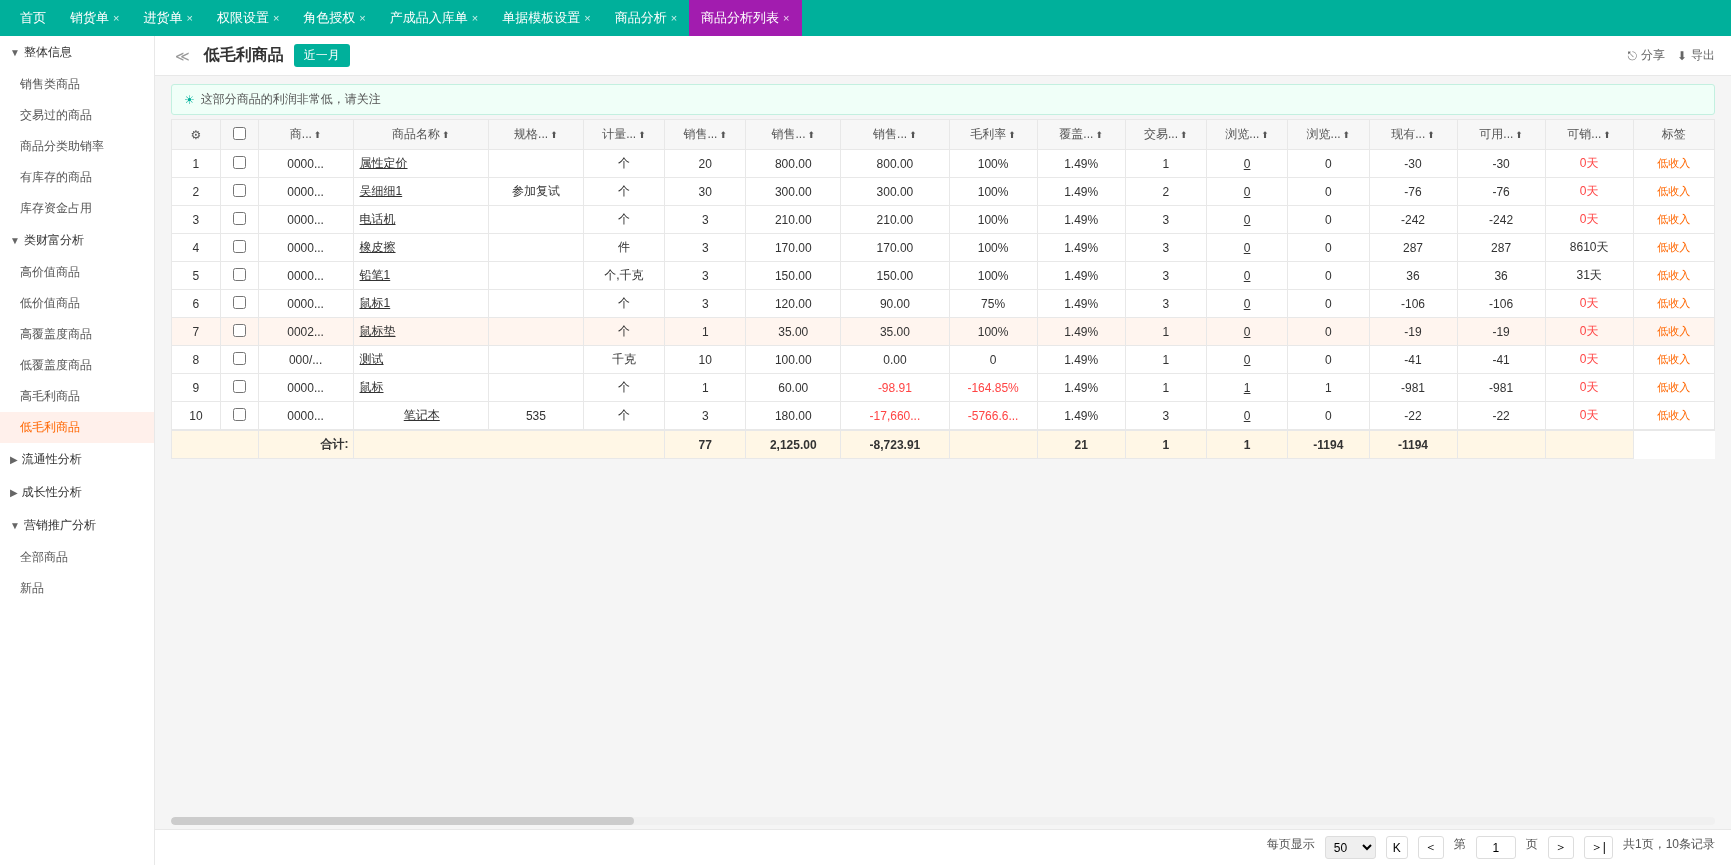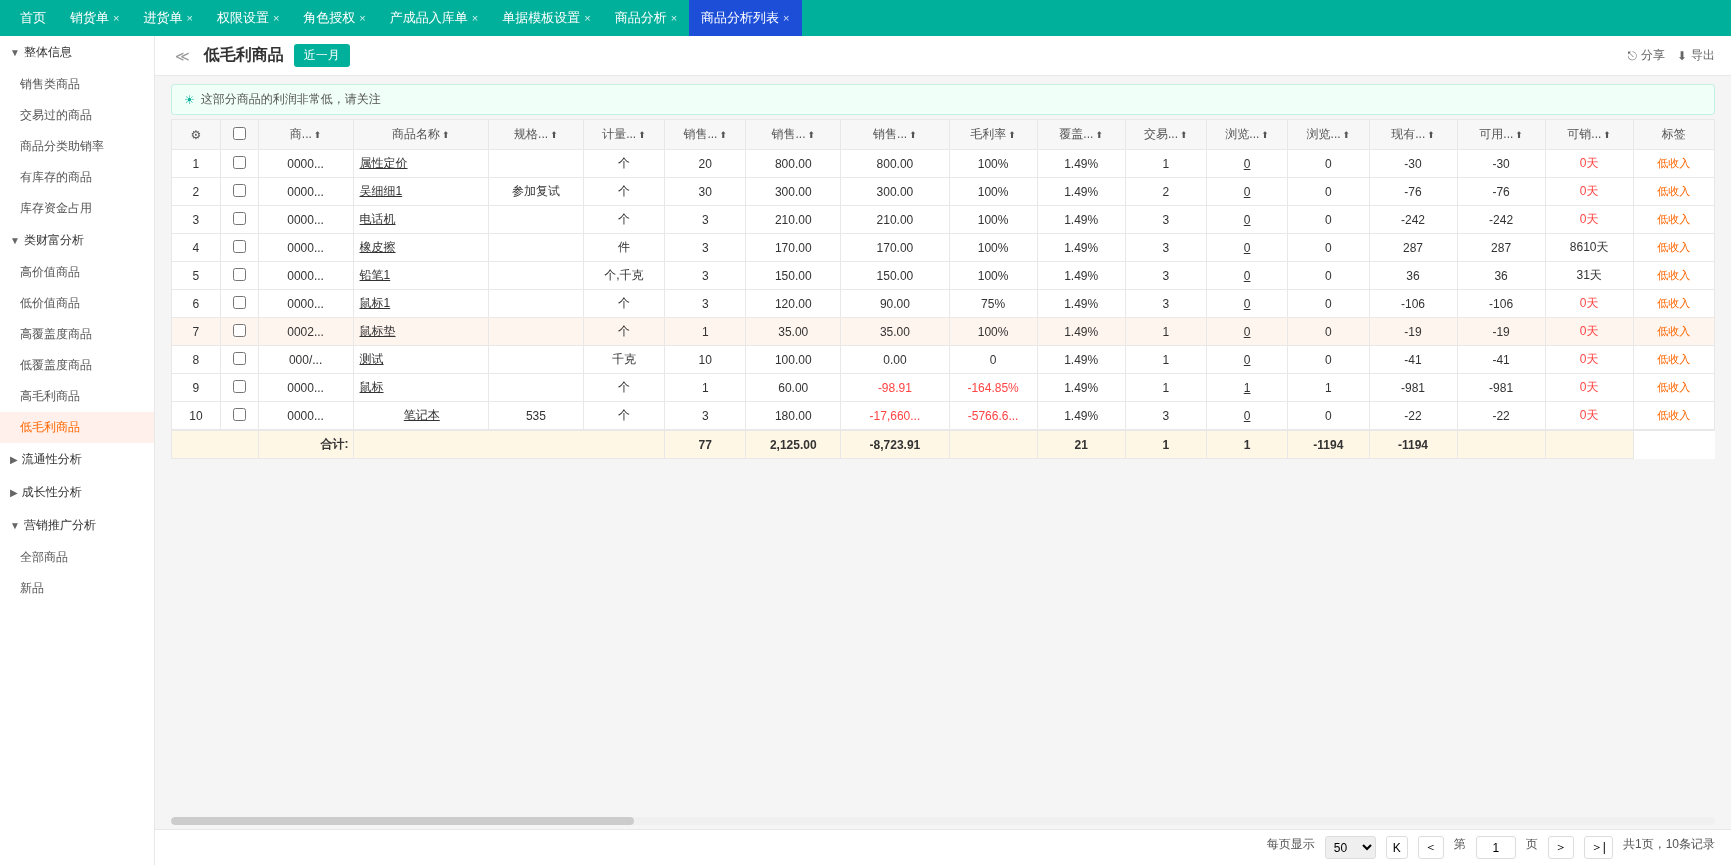--- a/index.html
+++ b/index.html
@@ -16,21 +16,21 @@
     .top-nav .nav-item {
       color: #fff;
       padding: 0 12px;
       height: 36px;
       display: flex;
       align-items: center;
       cursor: pointer;
       font-size: 13px;
       white-space: nowrap;
     }
-    .top-nav .nav-item.active { background: #1d4ed8; justify-content: space-between; }
+    .top-nav .nav-item.active { background: #a21caf; justify-content: space-between; }
     .top-nav .nav-item .close-x { margin-left: 4px; font-size: 11px; opacity: 0.8; }
 
     
     .main-layout {
       display: flex;
       height: calc(100vh - 36px);
       overflow: hidden;
     }
 
     

